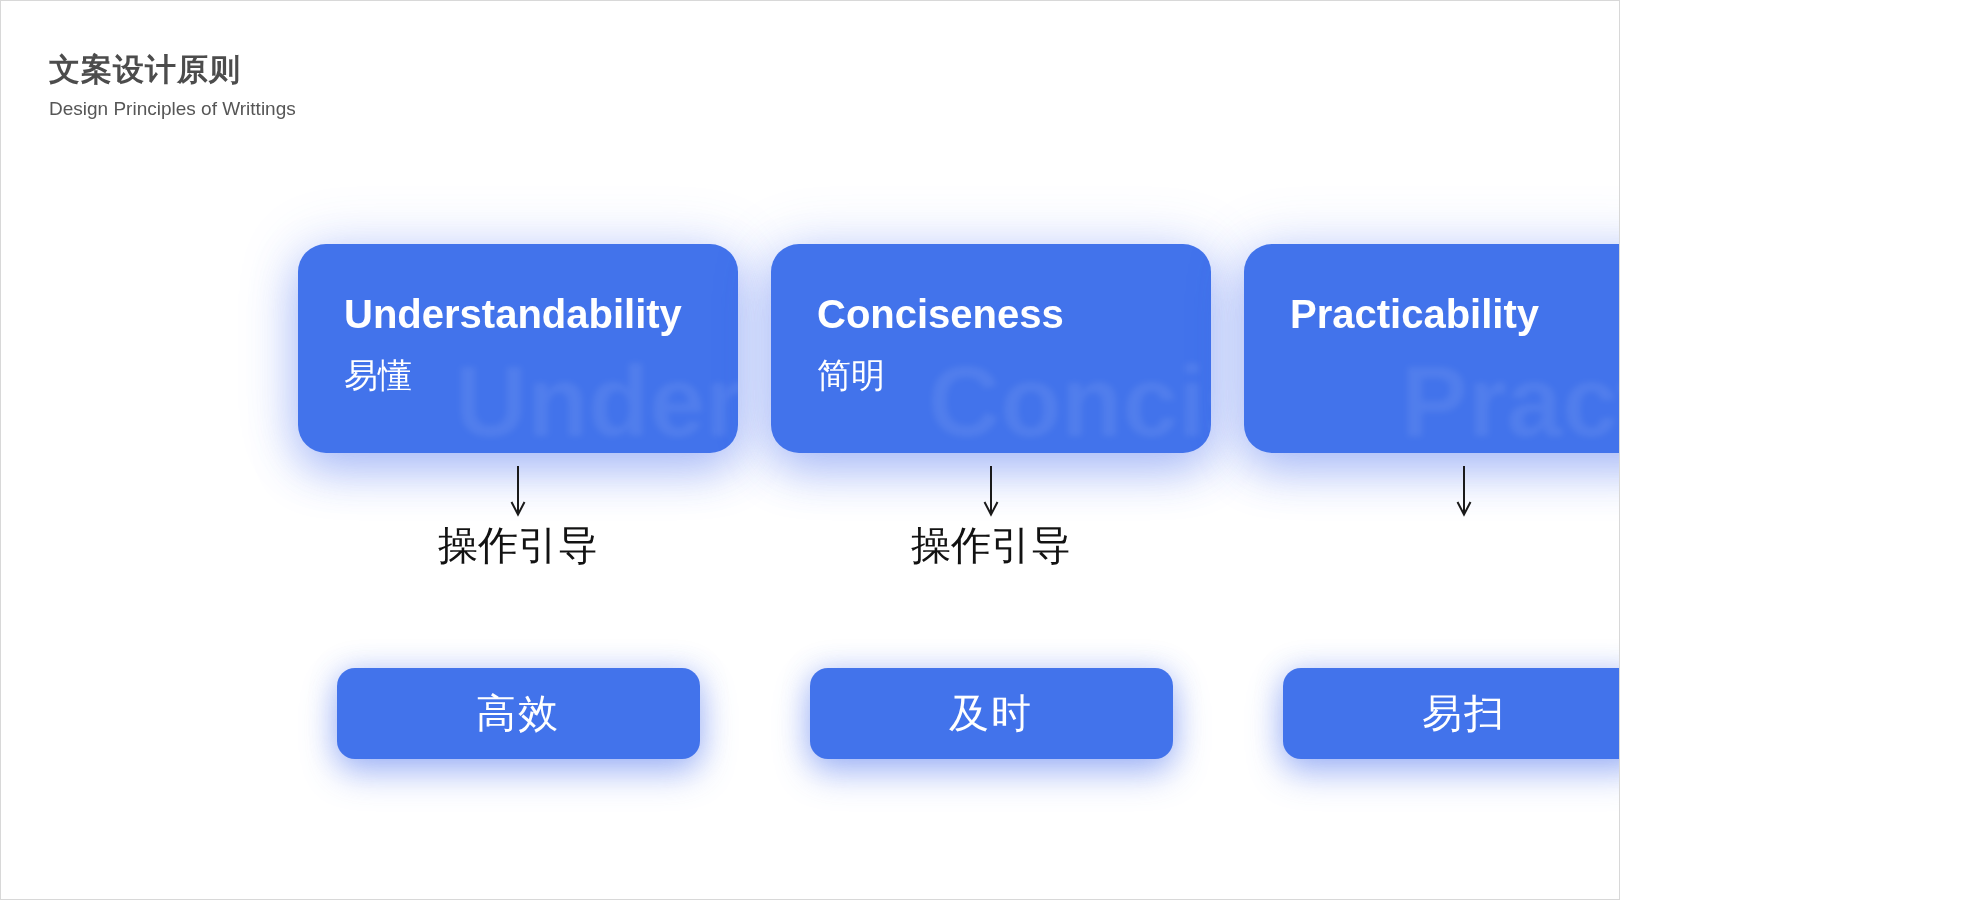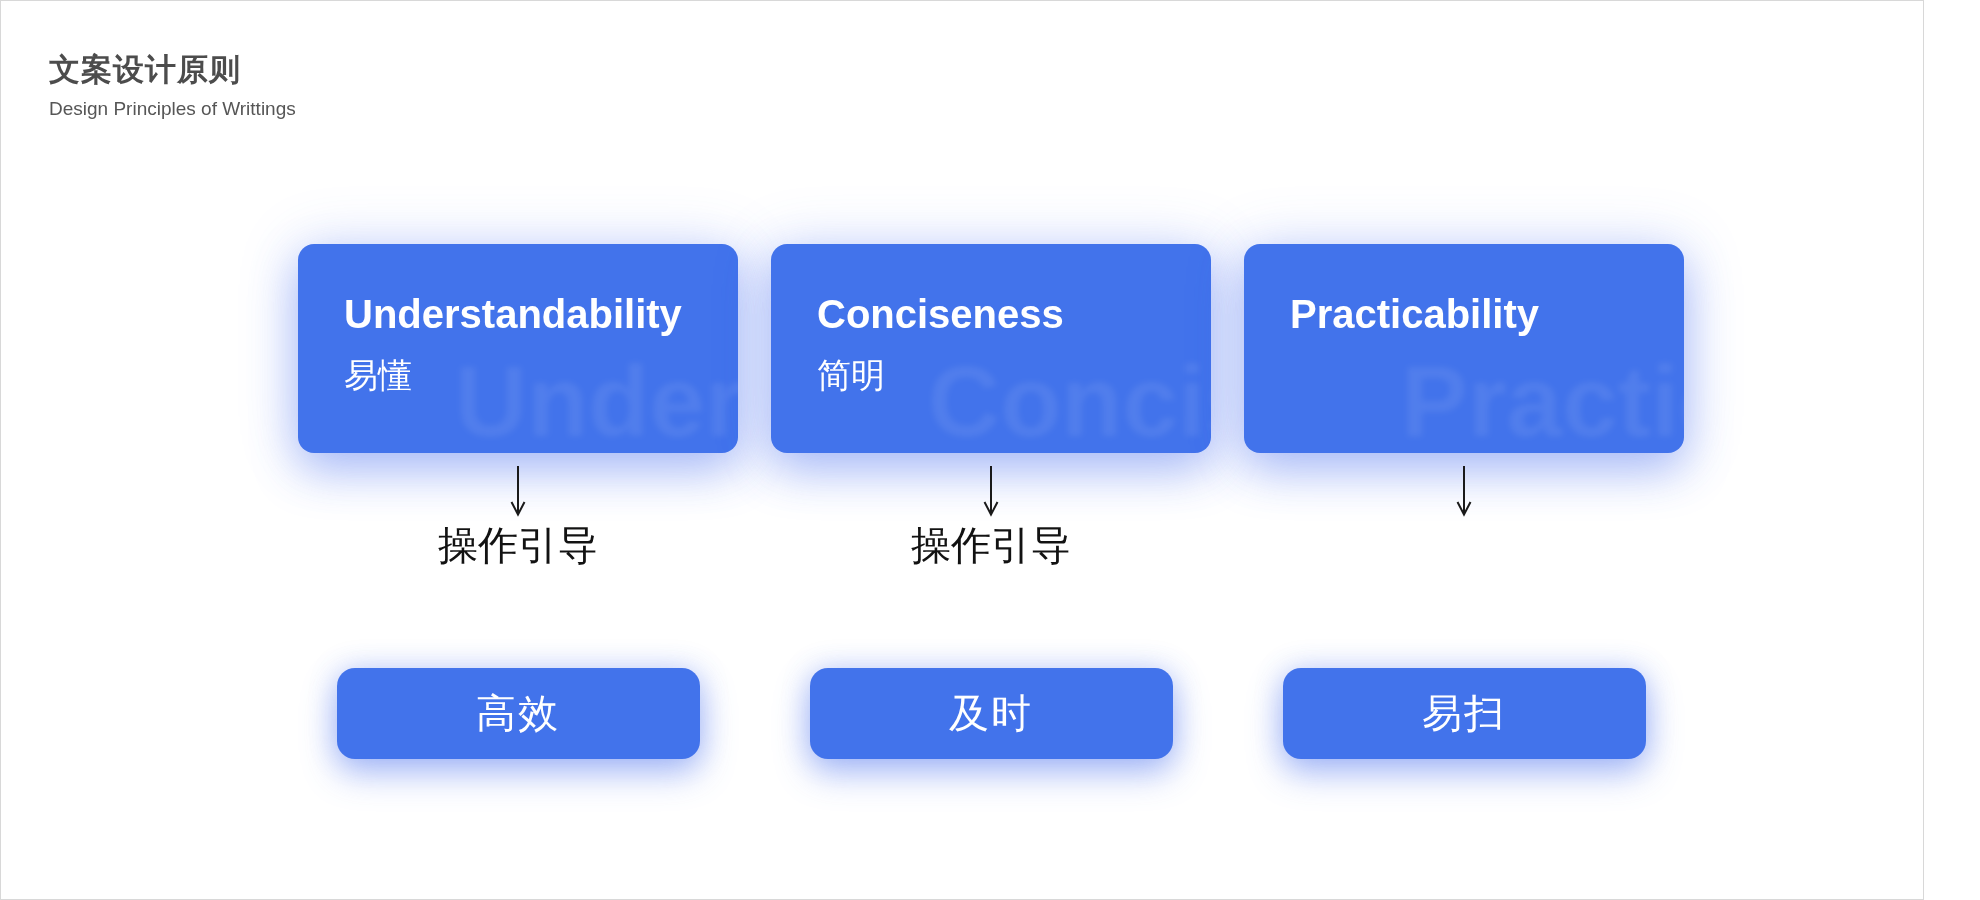--- a/index.html
+++ b/index.html
@@ -3,21 +3,21 @@
 <meta charset="utf-8">
 <style>
   html, body {
     margin: 0;
     padding: 0;
     background: #ffffff;
     font-family: "Liberation Sans", "DejaVu Sans", sans-serif;
   }
   .canvas {
     position: relative;
-    width: 1924px;
+    width: 1620px;
     height: 900px;
     background: #ffffff;
     border: 1px solid #d8d8d8;
     box-sizing: border-box;
     overflow: hidden;
   }
 
   
   .header {
     position: absolute;
@@ -53,21 +53,21 @@
     justify-content: center;
   }
 
   
   .cards-row { top: 243px; }
   .card {
     position: relative;
     width: 440px;
     height: 209px;
     background: var(--card-blue, #4273eb);
-    border-radius: 16px;
+    border-radius: 28px;
     overflow: hidden;
     color: #ffffff;
     box-shadow: 0 18px 45px rgba(77, 116, 240, 0.40),
                 0 2px 60px rgba(77, 116, 240, 0.22);
   }
   .card-title {
     margin: 50px 0 0 46px;
     font-size: 40px;
     font-weight: 600;
     line-height: 1;

